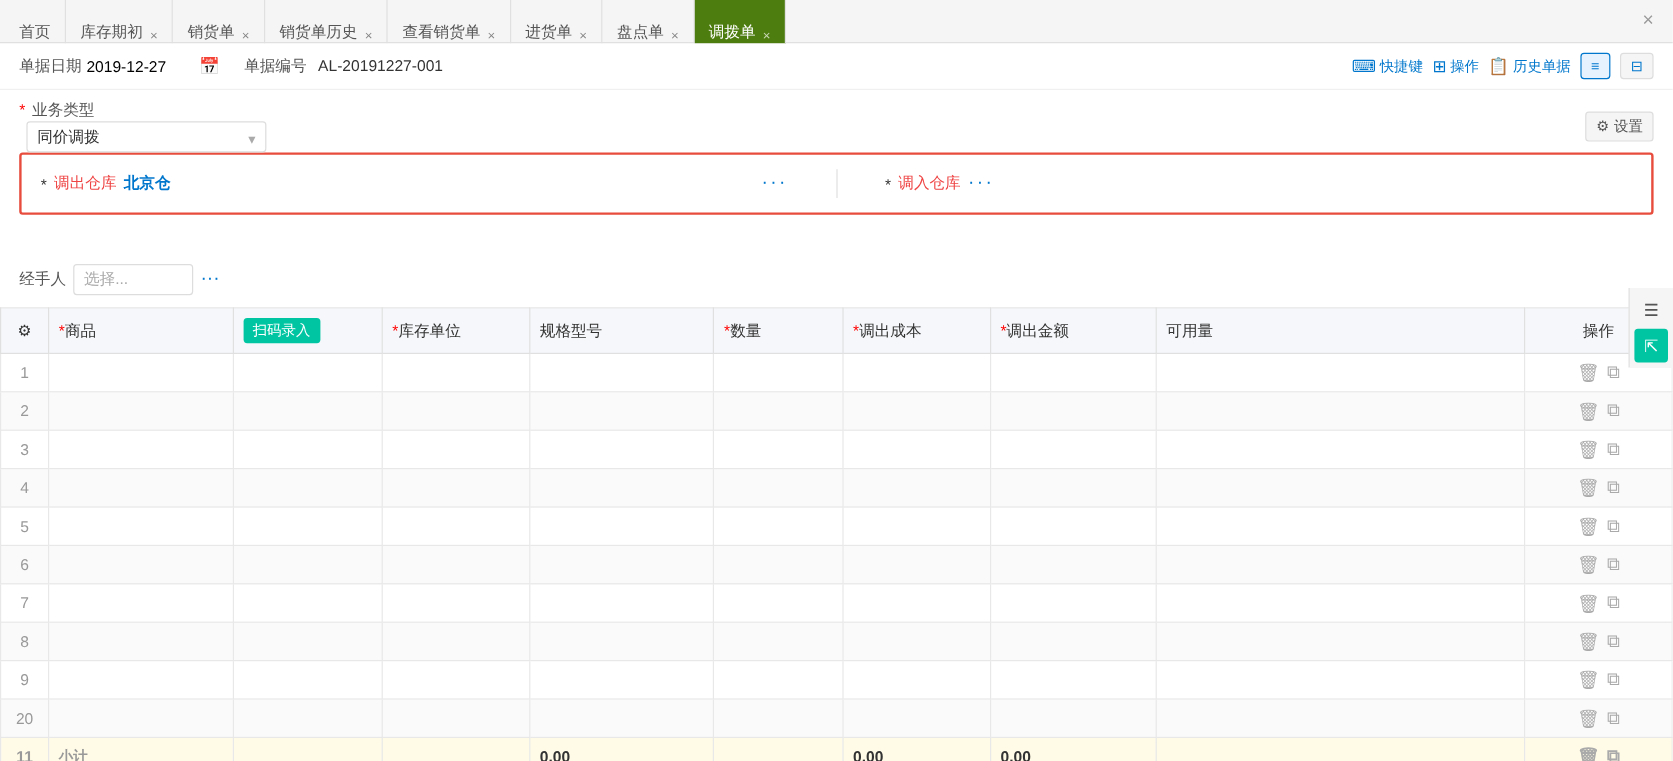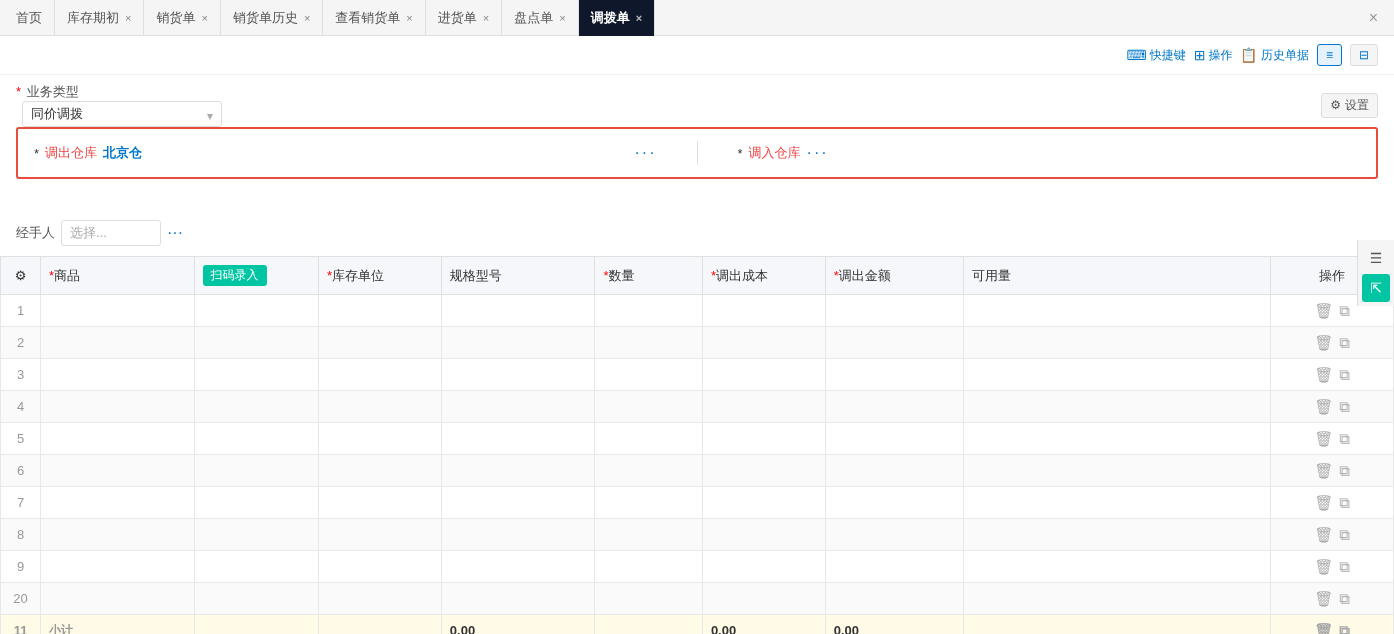--- a/index.html
+++ b/index.html
@@ -10,34 +10,34 @@
       display: flex;
       align-items: center;
       border-bottom: 1px solid #e0e0e0;
       background: #f5f5f5;
       height: 36px;
       padding: 0 4px;
       position: relative;
     }
     .tab {
       display: flex;
-      align-items: center;
+      align-items: flex-end;
       padding: 0 12px;
       height: 36px;
       cursor: pointer;
       font-size: 13px;
       color: #555;
       white-space: nowrap;
       border-right: 1px solid #e0e0e0;
     }
     .tab:first-child { border-left: none; }
     .tab.active {
-      background: #0f172a;
+      background: #4d7c0f;
       color: #fff;
-      font-weight: bold;
+      font-weight: normal;
     }
     .tab .close-btn {
       margin-left: 6px;
       font-size: 11px;
       opacity: 0.7;
       cursor: pointer;
     }
     .tab-close-global {
       margin-left: auto;
       padding: 0 12px;
@@ -328,20 +328,31 @@
     <span class="close-btn">×</span>
   </div>
   <div class="tab active">
     <span>调拨单</span>
     <span class="close-btn">×</span>
   </div>
   <div class="tab-close-global">×</div>
 </div>
 
 <div class="top-form-row">
+  <div class="left-fields">
+    <div class="field date-field">
+      <label>单据日期</label>
+      <input type="text" value="2019-12-27" style="border: none; outline: none; font-size: 13px; width: 90px;">
+      <span class="date-icon">📅</span>
+    </div>
+    <div class="field">
+      <label class="doc-no-label">单据编号</label>
+      <span style="margin-left:6px;">AL-20191227-001</span>
+    </div>
+  </div>
   <div class="top-toolbar">
     <div class="toolbar-btn">
       <span style="font-size:14px;">⌨</span>
       <span>快捷键</span>
     </div>
     <div class="toolbar-btn">
       <span style="font-size:14px;">⊞</span>
       <span>操作</span>
     </div>
     <div class="toolbar-btn">

